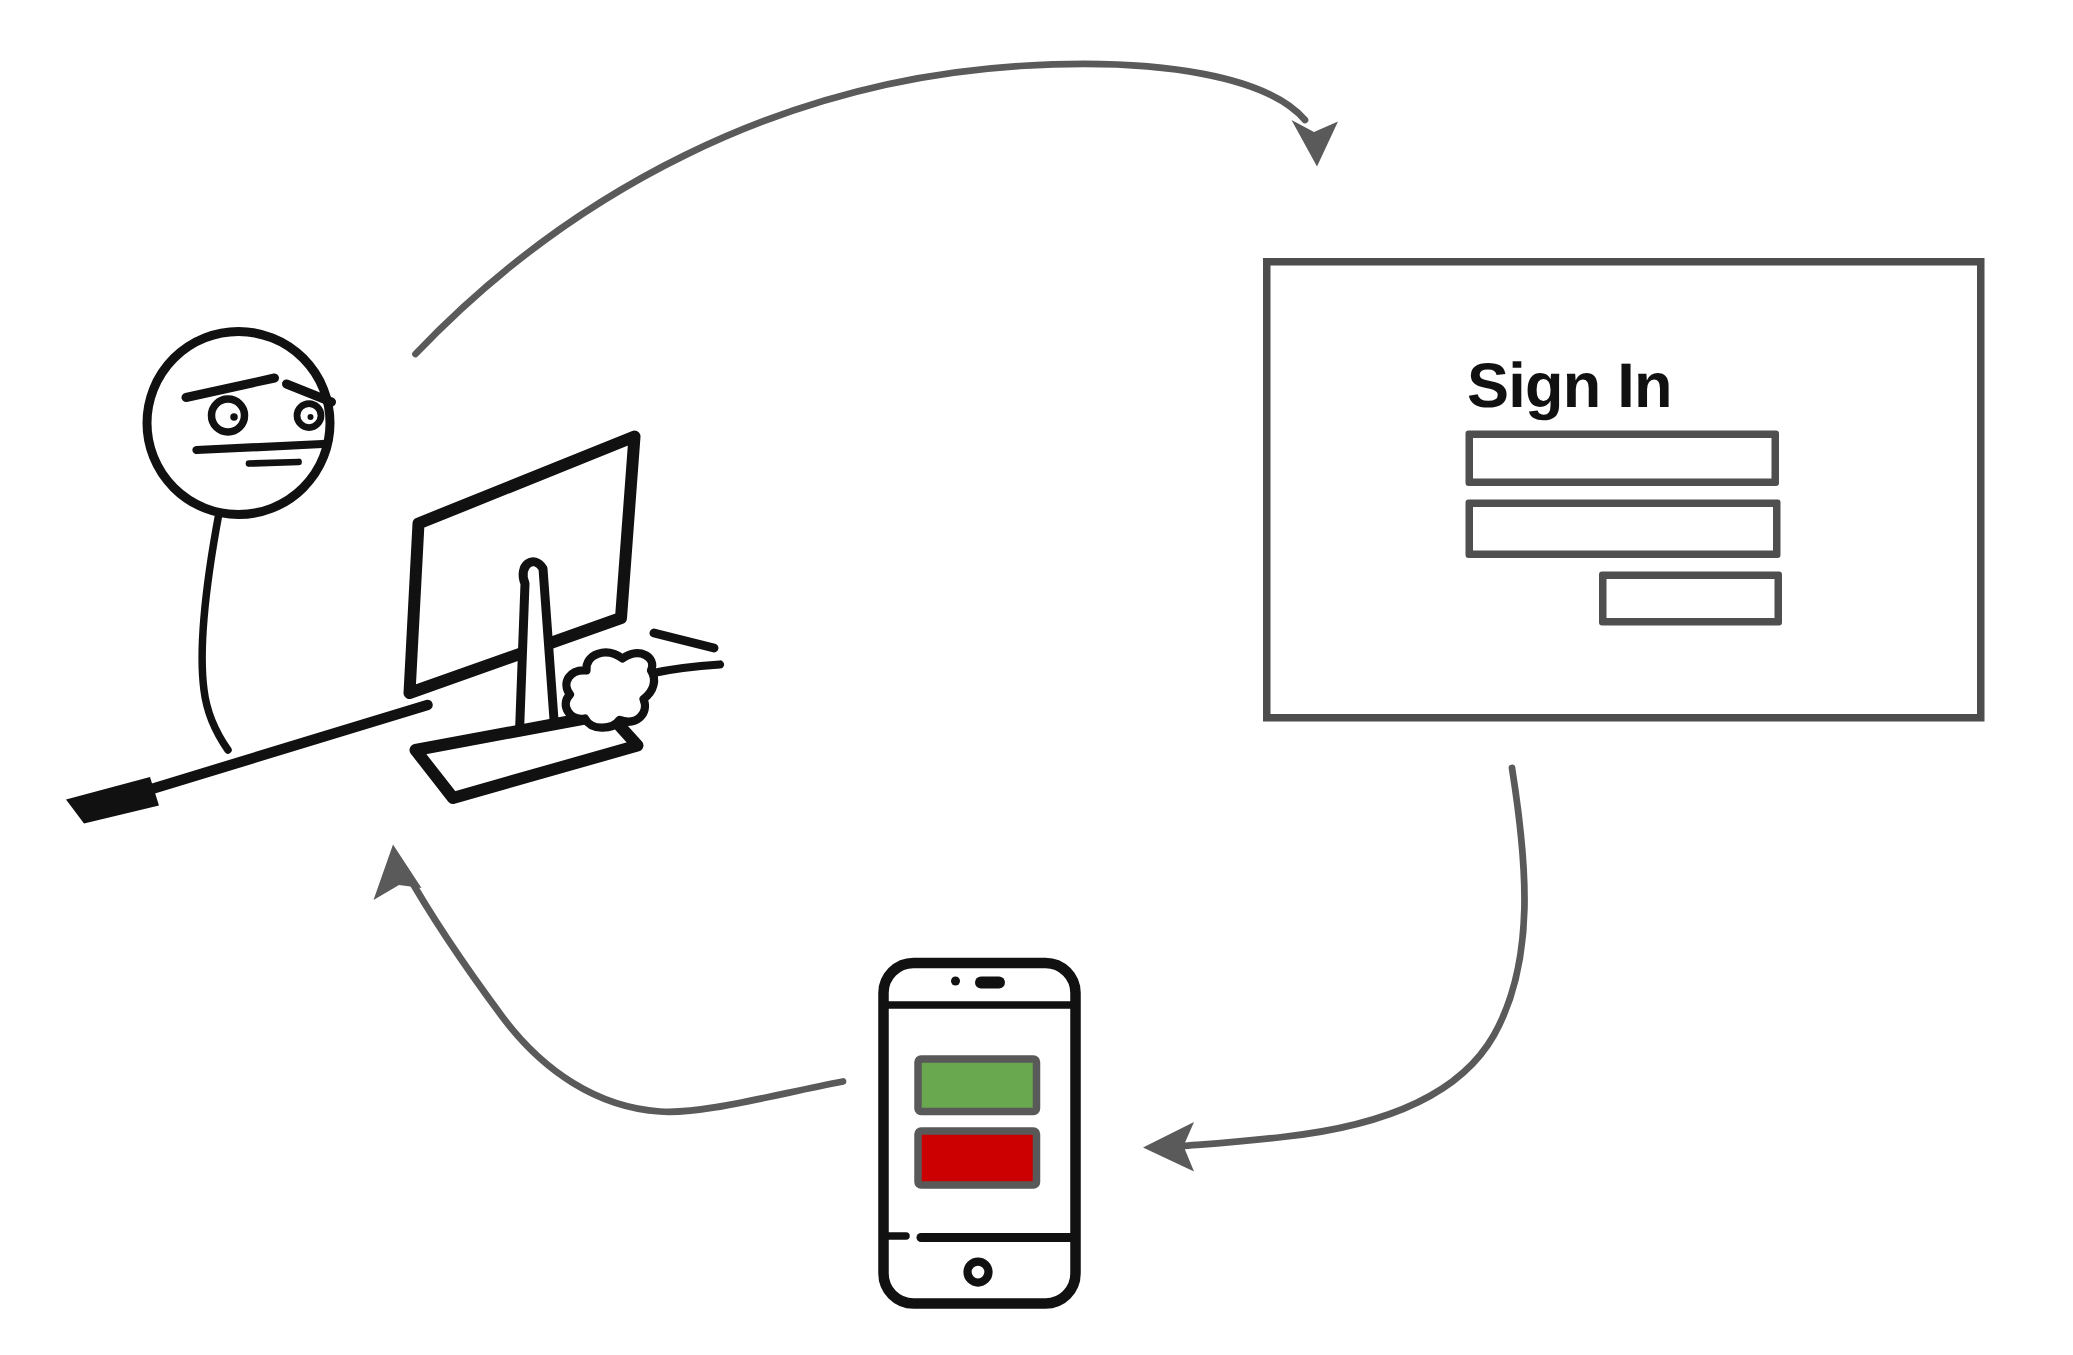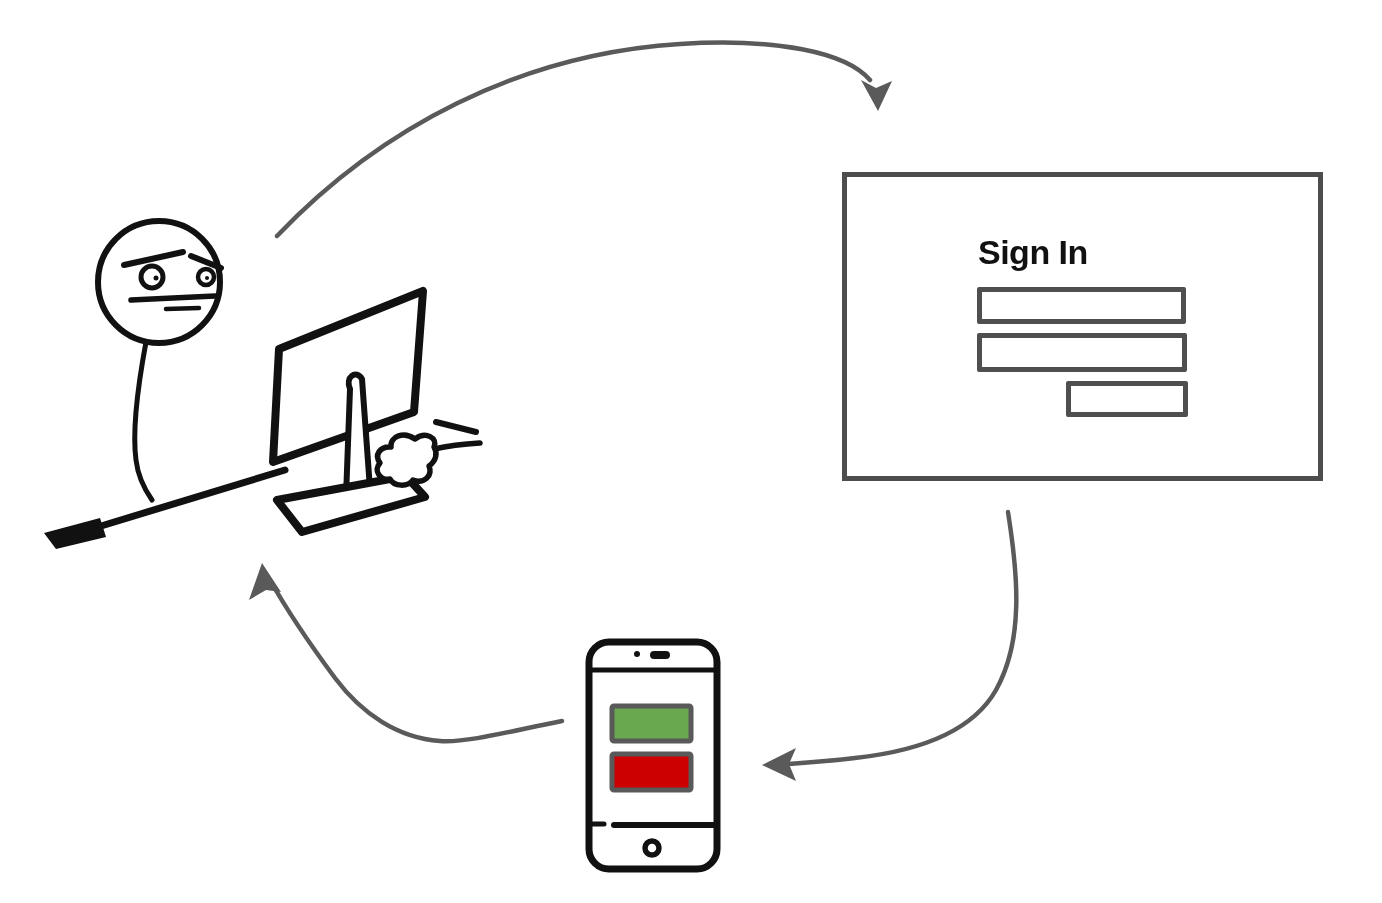--- a/index.html
+++ b/index.html
@@ -28,21 +28,21 @@
     width: 481px;
     height: 309px;
     box-sizing: border-box;
     border: 5px solid #4d4d4d;
     background: #ffffff;
   }
   .signin-title {
     position: absolute;
     left: 131px;
     top: 56px;
-    font-size: 34px;
+    font-size: 42px;
     font-weight: 700;
     letter-spacing: -0.5px;
     color: #111111;
     white-space: nowrap;
   }
   .signin-input {
     position: absolute;
     box-sizing: border-box;
     border: 5px solid #4f4f4f;
     border-radius: 2px;

